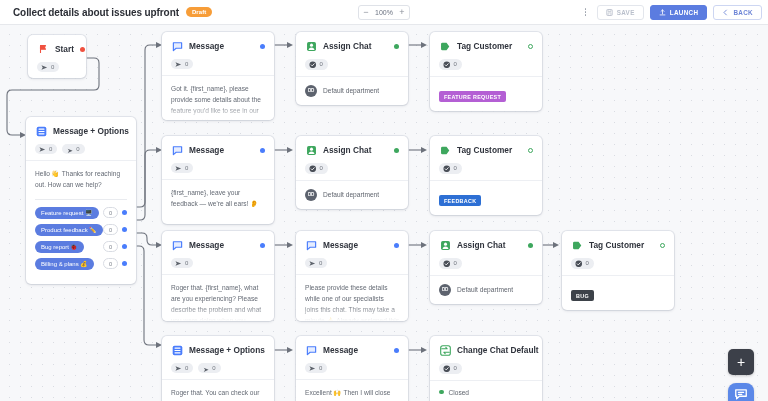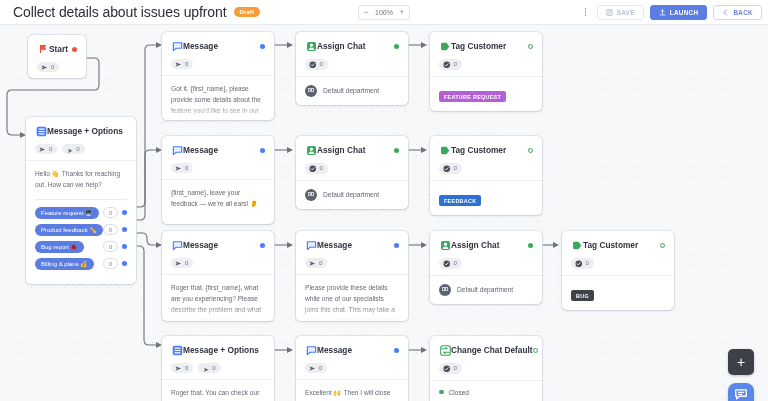--- a/index.html
+++ b/index.html
@@ -11,21 +11,21 @@
   }
   .app { position: relative; width: 768px; height: 401px; overflow: hidden; background:#fff; }
 
   
   .header {
     position: absolute; top:0; left:0; width:768px; height:25px;
     background:#ffffff; border-bottom:1px solid #e6e8ec;
     display:flex; align-items:center; z-index:40;
   }
   .hdr-left { display:flex; align-items:center; gap:7px; padding-left:13px; }
-  .hdr-title { font-size:14px; font-weight:normal; color:#2c2f36; letter-spacing:-0.1px; white-space:nowrap; }
+  .hdr-title { font-size:10px; font-weight:bold; color:#2c2f36; letter-spacing:-0.1px; white-space:nowrap; }
   .badge-draft {
     background:#f79d38; color:#fff; font-size:6px; font-weight:bold;
     padding:2px 6px; border-radius:7px; letter-spacing:0.1px;
   }
   .hdr-center { position:absolute; left:50%; transform:translateX(-50%); }
   .zoomctl {
     display:flex; align-items:center; border:1px solid #dfe2e8; border-radius:3px;
     height:15px; background:#fff;
   }
   .zoomctl button {
@@ -59,21 +59,21 @@
   }
   .edges { position:absolute; top:0; left:0; width:768px; height:376px; pointer-events:none; z-index:1; }
 
   
   .node {
     position:absolute; background:#fff; border-radius:5px;
     box-shadow:0 1px 3px rgba(30,40,60,.13), 0 0 0 1px rgba(225,228,234,.85);
     z-index:5; overflow:hidden;
   }
   .node-head { padding:8px 9px 6px 9px; }
-  .node-titlerow { display:flex; align-items:center; gap:0; }
+  .node-titlerow { display:flex; align-items:center; gap:6px; }
   .node-icon { width:12px; height:12px; flex:0 0 12px; display:flex; align-items:center; justify-content:center; }
   .node-title { font-size:8.3px; font-weight:bold; color:#2f333c; white-space:nowrap; flex:1; }
   .port { width:5px; height:5px; border-radius:50%; flex:0 0 5px; }
   .port.blue { background:#4a7dfc; }
   .port.green { background:#3ea75e; }
   .port.red  { background:#f0513f; }
   .port.hollow { background:#fff; border:1.2px solid #3ea75e; width:5px; height:5px; }
 
   .chips { display:flex; gap:5px; margin-top:7px; }
   .chip {

